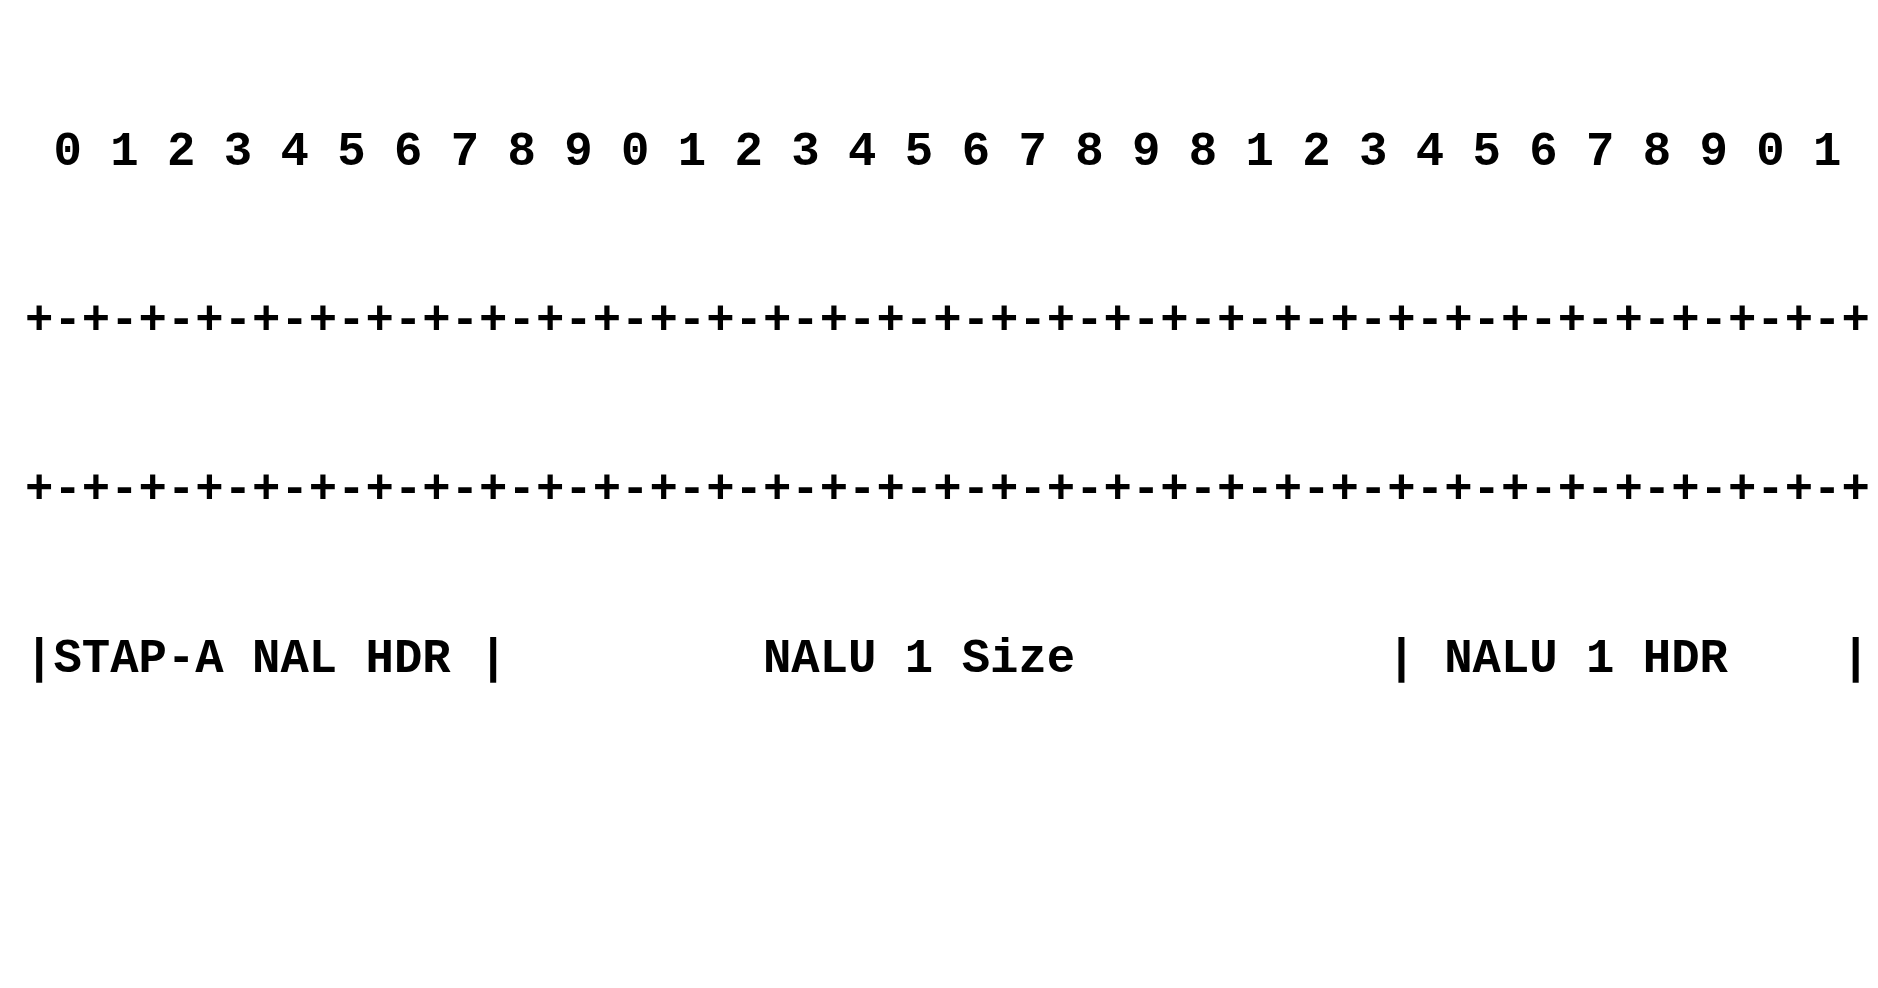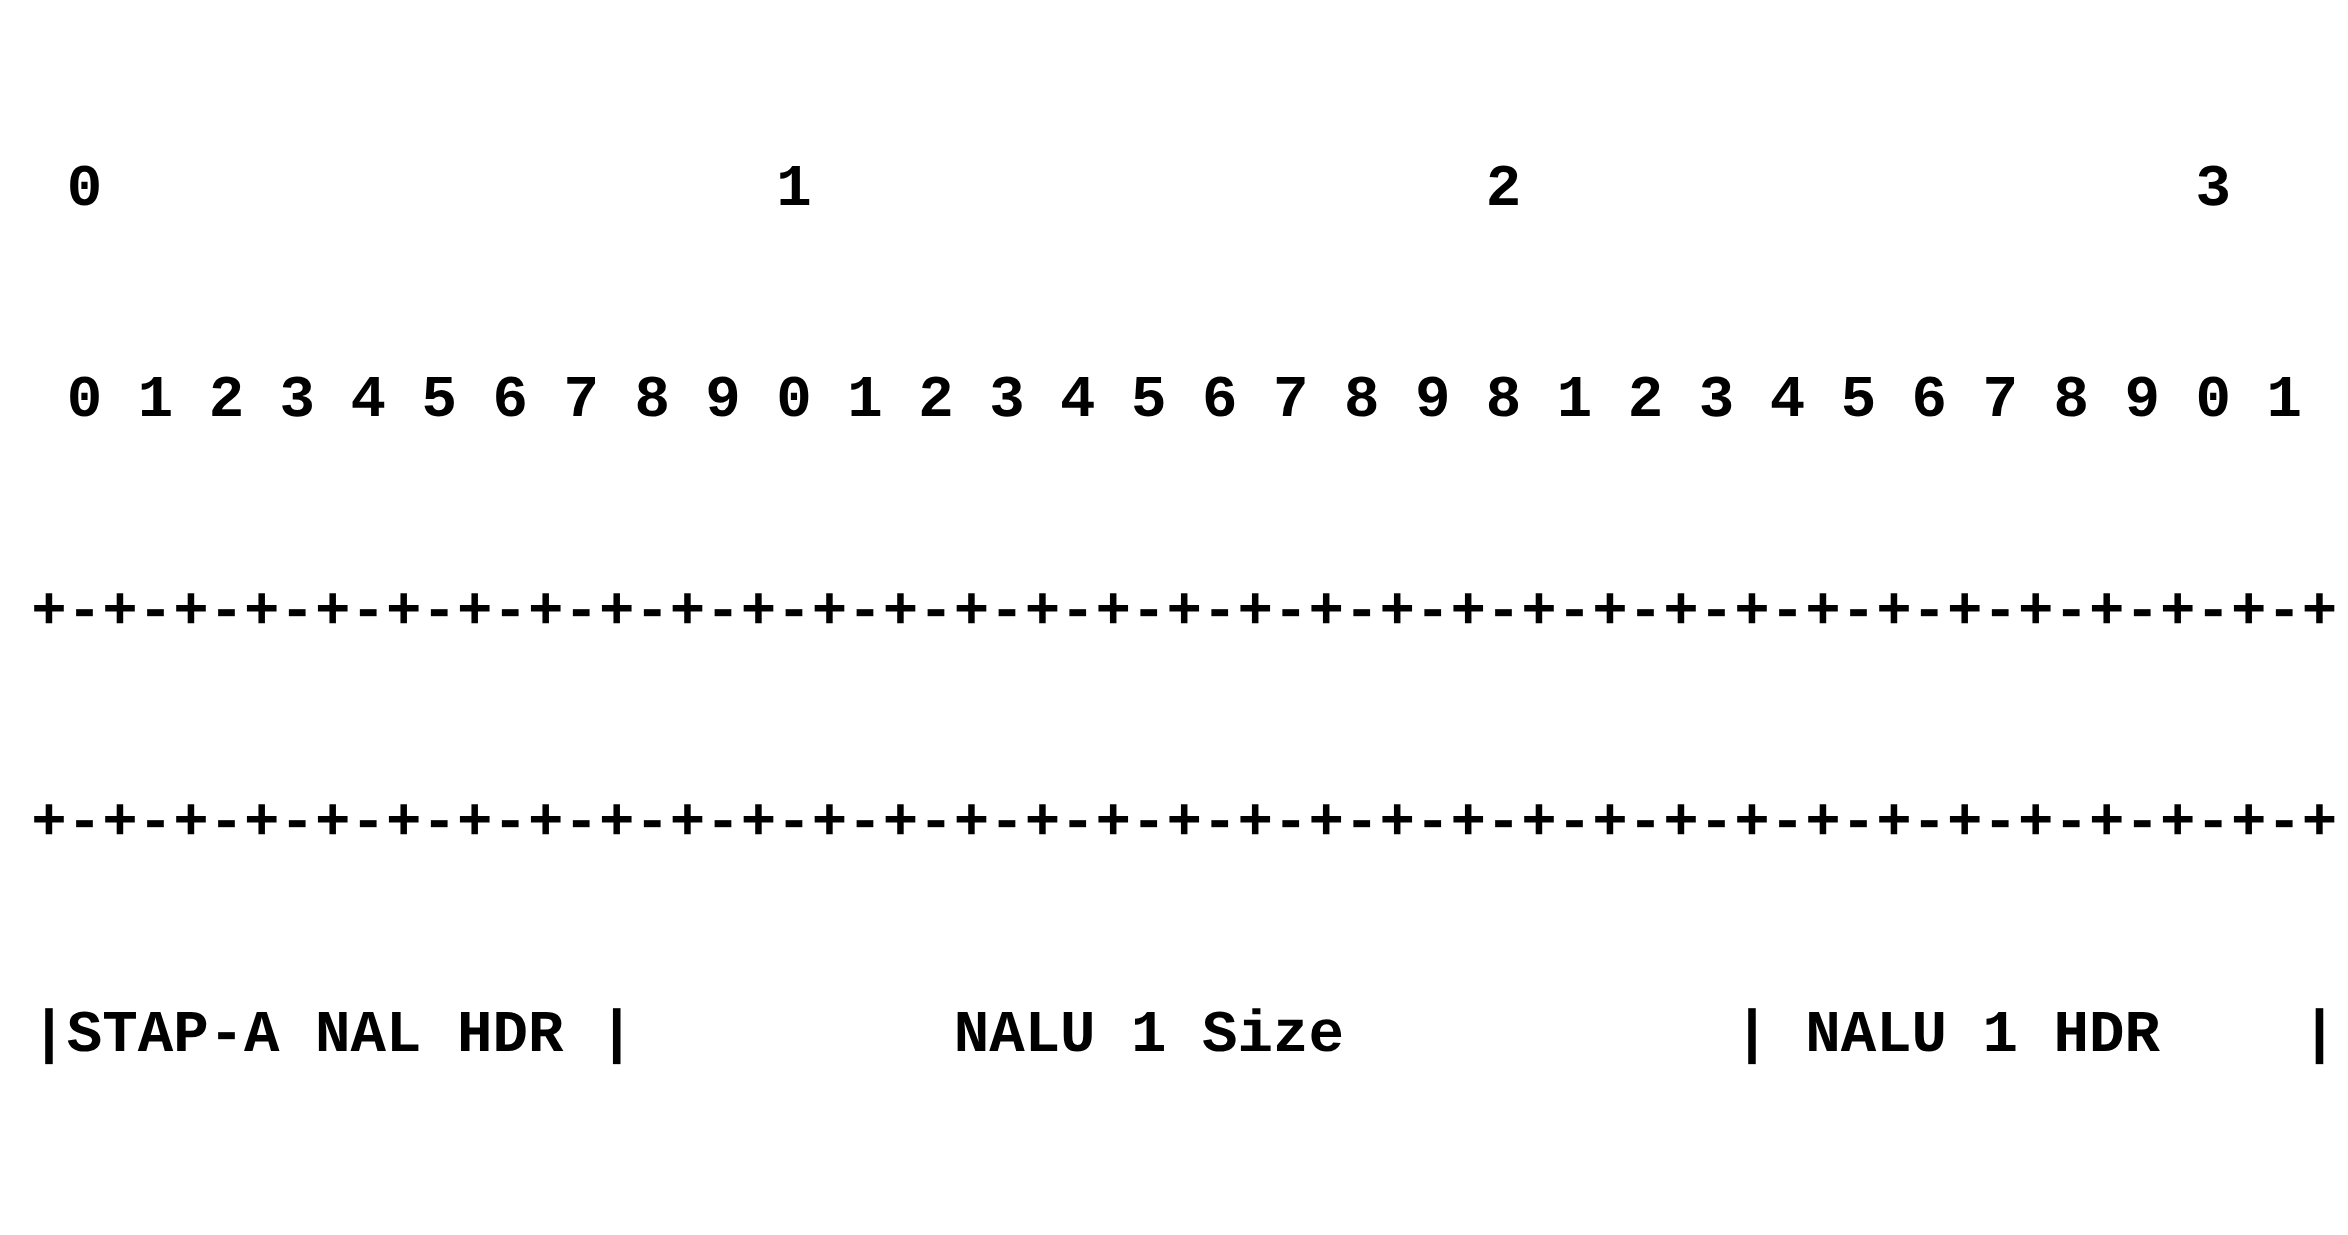--- a/index.html
+++ b/index.html
@@ -24,21 +24,20 @@
     color: #000000;
   }
   .ascii-line {
     height: 56.4px;
   }
 </style>
 </head>
 <body style="background: rgb(255, 255, 255);">
 
 <div class="ascii-diagram" style="color: rgb(0, 0, 0);">
-  <div class="ascii-line"> 0                   1                   2                   3</div>
   <div class="ascii-line"> 0 1 2 3 4 5 6 7 8 9 0 1 2 3 4 5 6 7 8 9 8 1 2 3 4 5 6 7 8 9 0 1</div>
   <div class="ascii-line">+-+-+-+-+-+-+-+-+-+-+-+-+-+-+-+-+-+-+-+-+-+-+-+-+-+-+-+-+-+-+-+-+</div>
   <div class="ascii-line">+-+-+-+-+-+-+-+-+-+-+-+-+-+-+-+-+-+-+-+-+-+-+-+-+-+-+-+-+-+-+-+-+</div>
   <div class="ascii-line">|STAP-A NAL HDR |         NALU 1 Size           | NALU 1 HDR    |</div>
   
   
   
   
   
   

